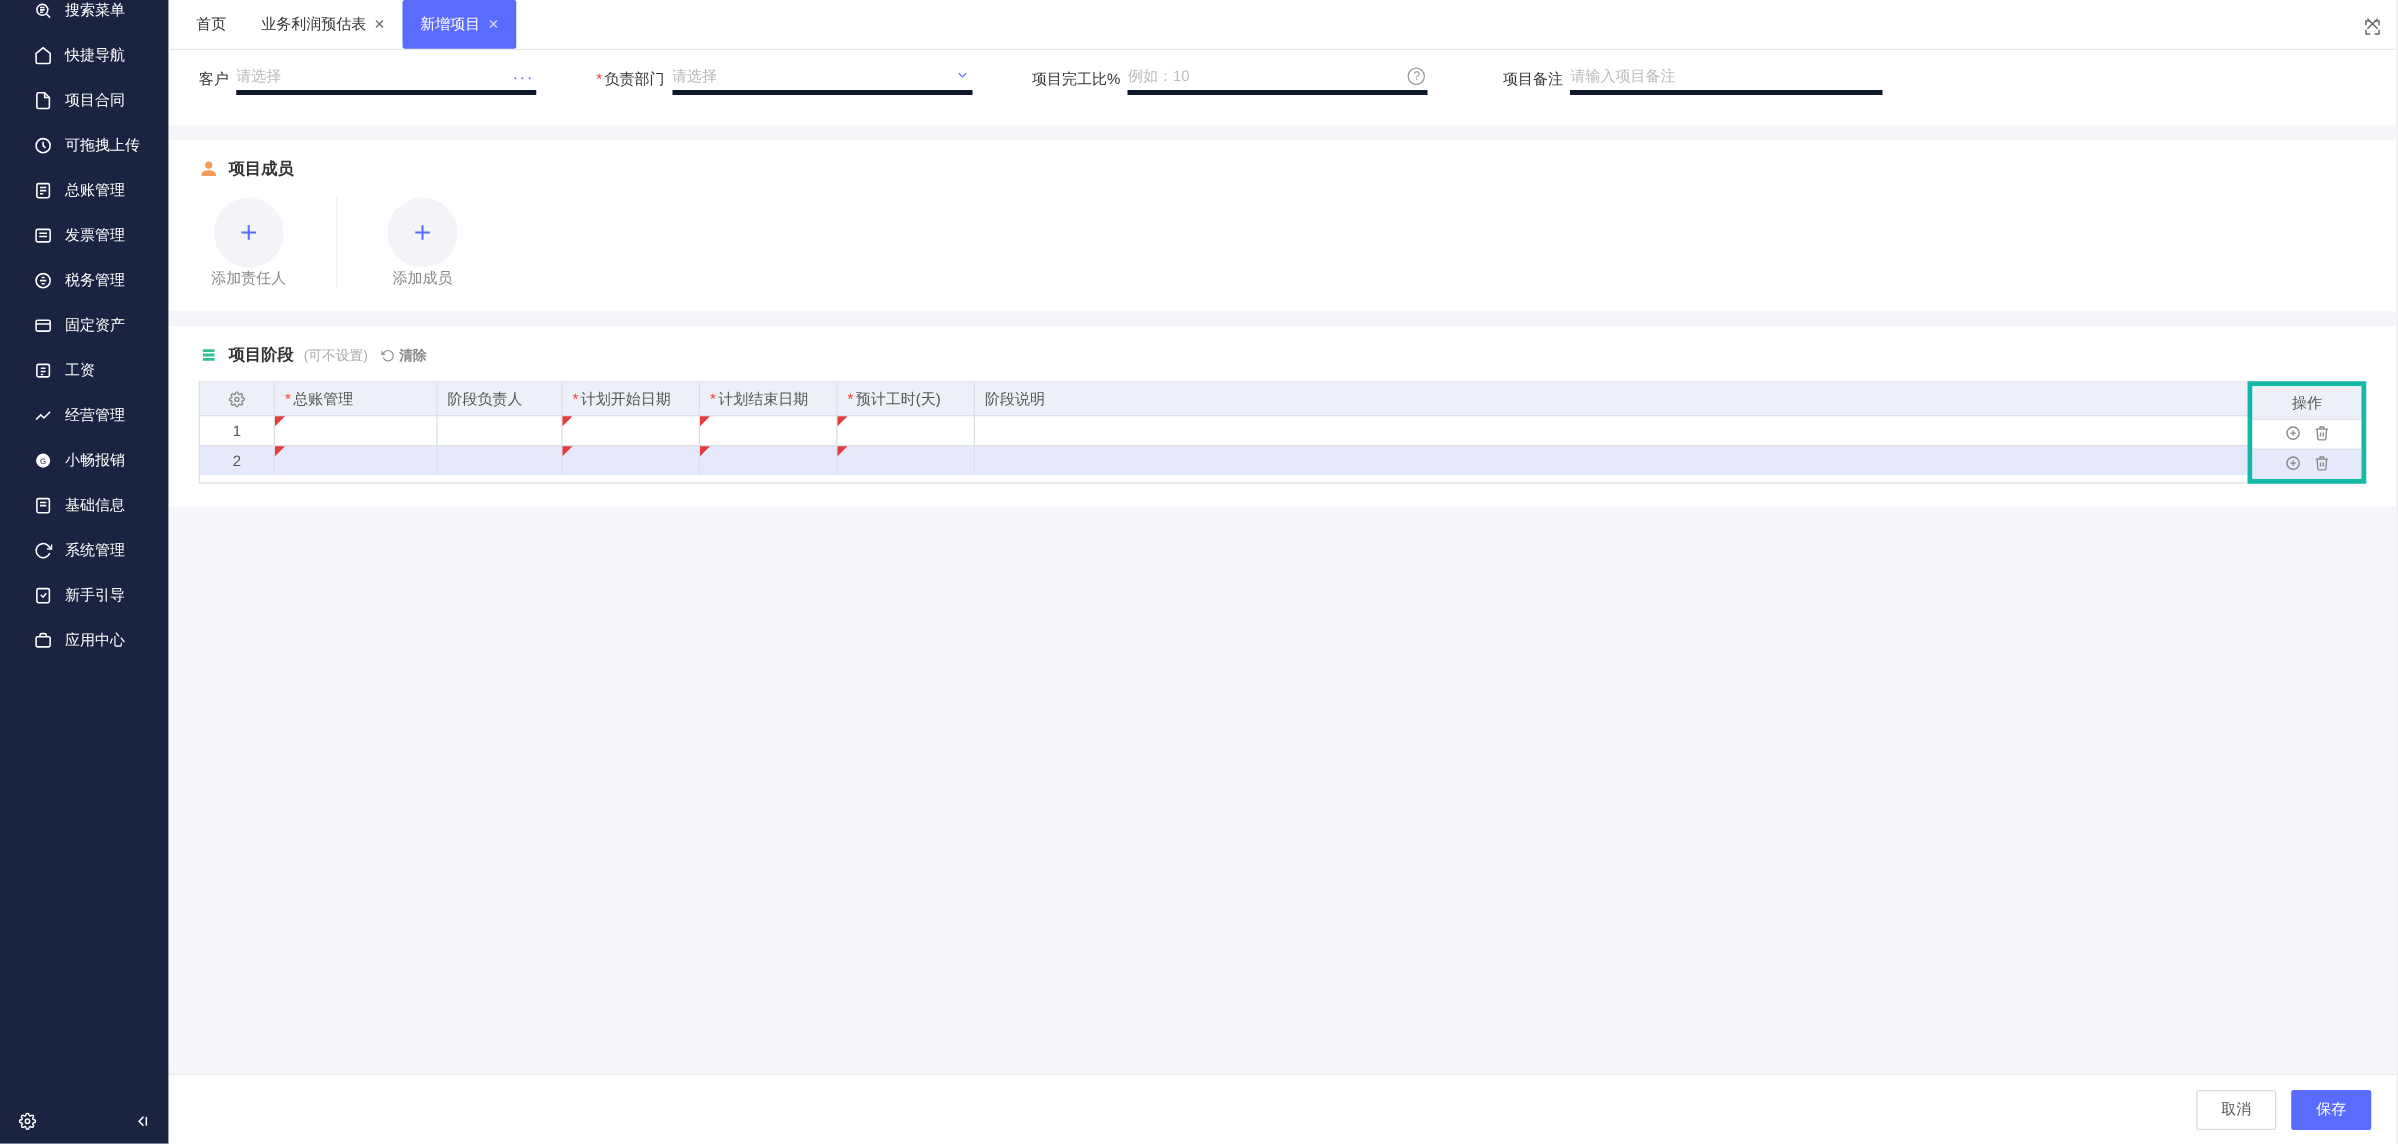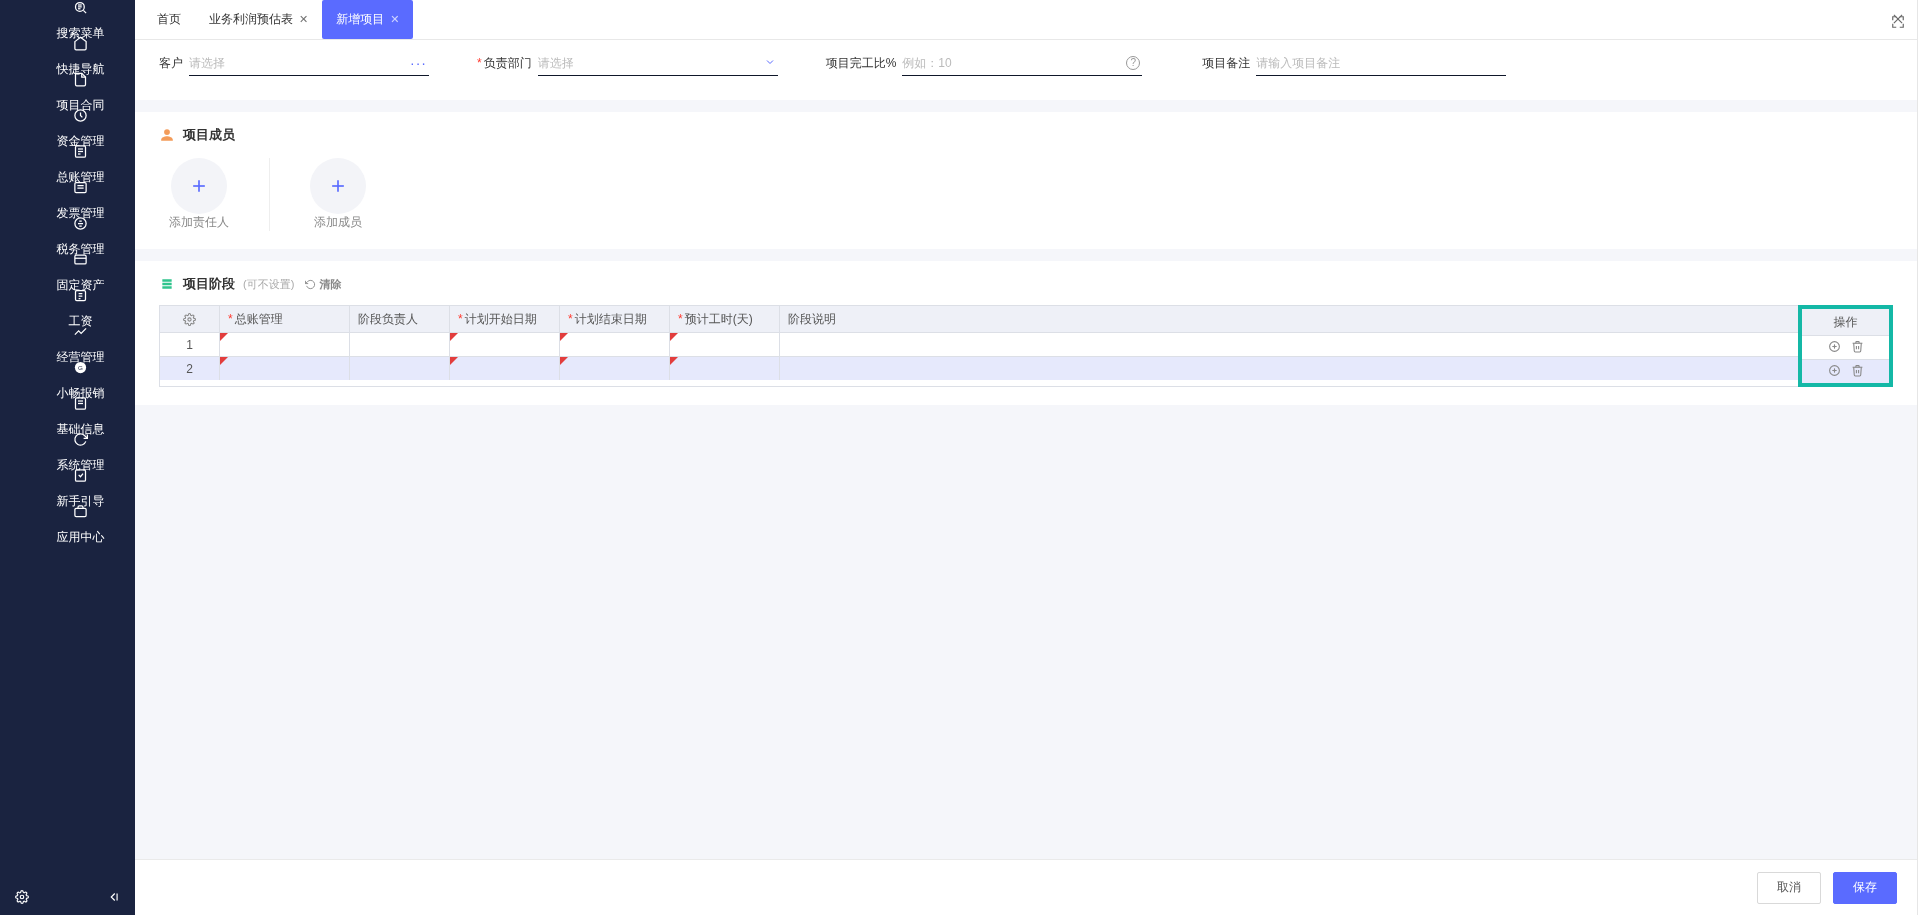--- a/index.html
+++ b/index.html
@@ -15,27 +15,26 @@
     .sidebar {
       width: 135px;
       background: #1a2340;
       color: #fff;
       display: flex;
       flex-direction: column;
       position: relative;
     }
     .sidebar-item {
       display: flex;
-      align-items: center;
+      align-items: flex-start;
       height: 36px;
       padding-left: 26px;
       cursor: pointer;
       gap: 10px;
       font-size: 12px;
-      flex-direction: column;
     }
     .sidebar .icon {
       width: 16px; height: 16px;
       display: inline-flex; align-items: center; justify-content: center;
       font-size: 14px;
     }
     .sidebar-bottom {
       position: absolute; bottom: 0; left: 0; right: 0;
       height: 36px;
       display: flex; justify-content: space-between; align-items: center;
@@ -107,21 +106,21 @@
       display: flex;
       align-items: center;
       gap: 10px;
       padding: 4px 0 10px;
     }
     .form-group { display:flex; align-items:center; gap:6px; }
     .form-label { color:#333; font-size:12px; white-space:nowrap; }
     .req { color:#ff3b30; margin-right:2px; }
     .form-input-wrap {
       min-width: 240px;
-      border-bottom: 1px solid #0f172a;
+      border-bottom: 4px solid #0f172a;
       height: 26px;
       display:flex; align-items:center;
       position: relative;
     }
     .form-input-wrap input {
       border:none; outline:none; width:100%;
       font-size:12px; color:#333; background:transparent;
       padding: 0 20px 0 0;
     }
     .form-input-wrap input::placeholder { color:#bbb; }
@@ -265,21 +264,21 @@
           </span>
           <span>项目合同</span>
         </div>
         <div class="sidebar-item">
           <span class="icon">
             <svg width="15" height="15" viewBox="0 0 24 24" fill="none" stroke="#fff" stroke-width="2">
               <circle cx="12" cy="12" r="9"></circle>
               <path d="M12 7v5l3 3"></path>
             </svg>
           </span>
-          <span>资金管理</span>
+          <span>可拖拽上传</span>
         </div>
         <div class="sidebar-item">
           <span class="icon">
             <svg width="15" height="15" viewBox="0 0 24 24" fill="none" stroke="#fff" stroke-width="2">
               <rect x="4" y="3" width="16" height="18" rx="2"></rect>
               <line x1="8" y1="8" x2="16" y2="8"></line>
               <line x1="8" y1="12" x2="16" y2="12"></line>
               <line x1="8" y1="16" x2="12" y2="16"></line>
             </svg>
           </span>

